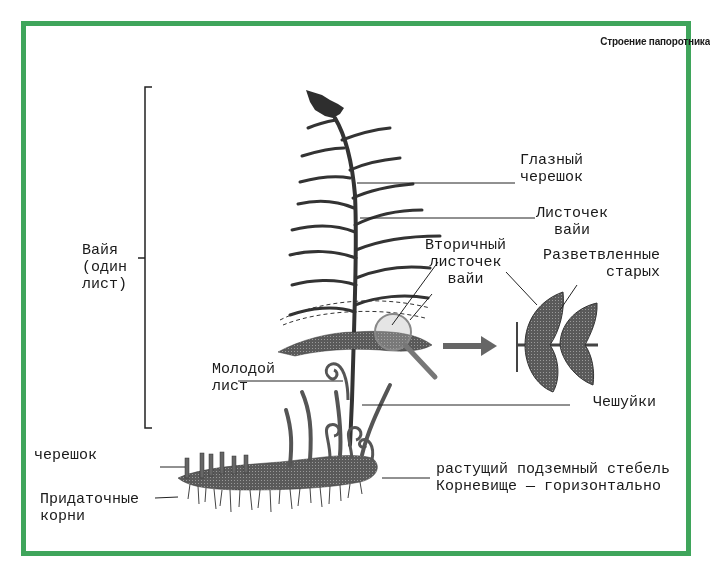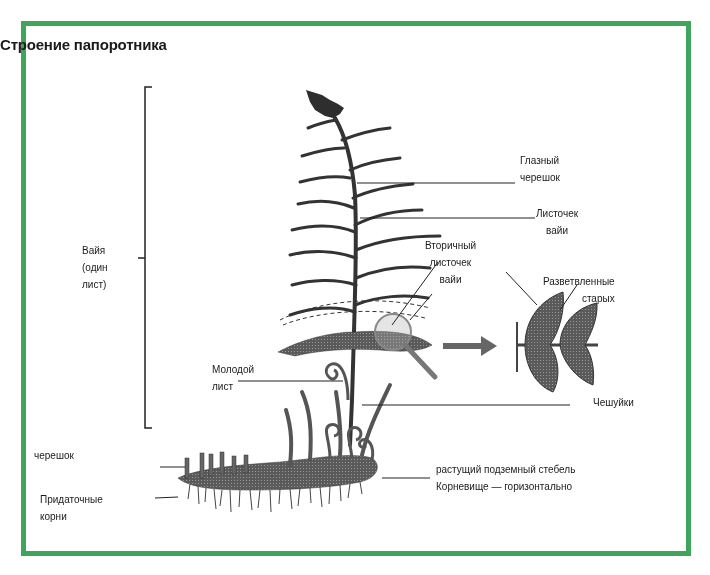--- a/index.html
+++ b/index.html
@@ -1,23 +1,23 @@
 <!DOCTYPE html>
 <html><head>
 <meta charset="utf-8">
 <style>
   html, body { margin: 0; padding: 0; background: #ffffff; }
   body { width: 710px; height: 575px; position: relative; overflow: hidden;
          font-family: "Liberation Sans", "DejaVu Sans", sans-serif; color: #1a1a1a; }
   .frame { position: absolute; left: 21px; top: 21px; width: 660px; height: 525px;
            border: 5px solid #3fa55b; box-sizing: content-box; background: #fff; }
-  .title { position: absolute; left: 0; width: 710px; top: 36px; text-align: left;
-           font-weight: bold; font-size: 15px; letter-spacing: -0.2px; }
-  .lbl { position: absolute; font-size: 10px; line-height: 17px; white-space: nowrap; }
-  .lbl.right { text-align: right; margin-top: 26px; }
+  .title { position: absolute; left: 0; width: 710px; top: 36px; text-align: right;
+           font-weight: bold; font-size: 10px; letter-spacing: -0.2px; }
+  .lbl { position: absolute; font-size: 15px; line-height: 17px; white-space: nowrap; font-family: Liberation Mono, monospace; }
+  .lbl.right { text-align: right; }
   .lbl.center { text-align: center; }
   svg.art { position: absolute; left: 0; top: 0; }
 </style>
 </head>
 <body>
 
 <div class="frame"></div>
 
 <div class="title">Строение папоротника</div>
 

